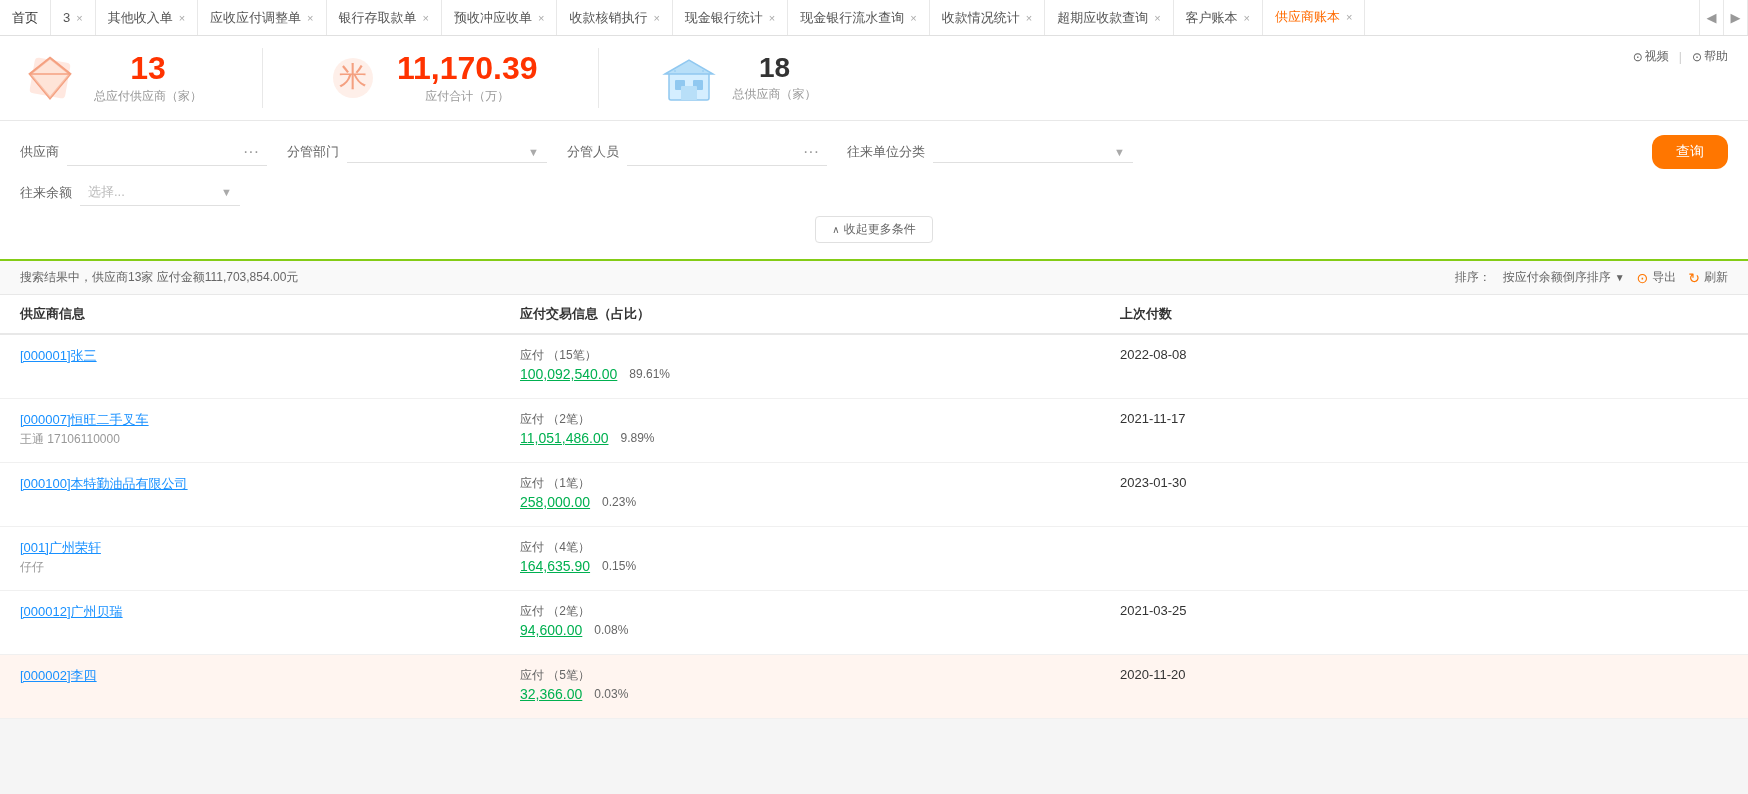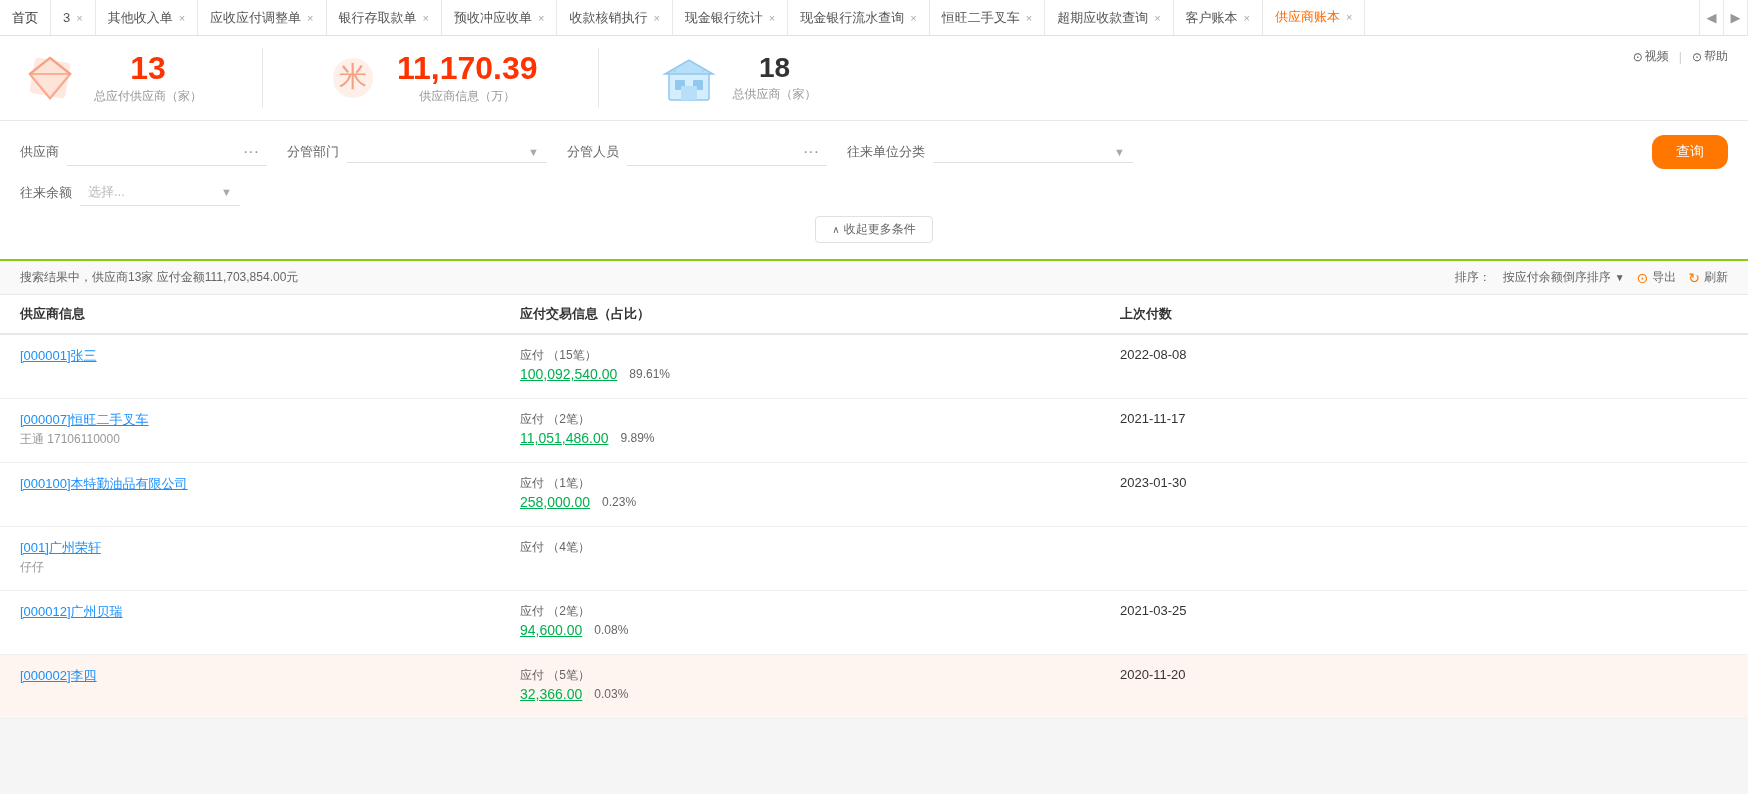--- a/index.html
+++ b/index.html
@@ -130,21 +130,21 @@
   </div>
   <div class="nav-tab">
     <span>现金银行统计</span>
     <span class="close-x">×</span>
   </div>
   <div class="nav-tab">
     <span>现金银行流水查询</span>
     <span class="close-x">×</span>
   </div>
   <div class="nav-tab">
-    <span>恒旺二手叉车</span>
+    <span>收款情况统计</span>
     <span class="close-x">×</span>
   </div>
   <div class="nav-tab">
     <span>超期应收款查询</span>
     <span class="close-x">×</span>
   </div>
   <div class="nav-tab">
     <span>客户账本</span>
     <span class="close-x">×</span>
   </div>
@@ -181,21 +181,21 @@
 
   <div class="stat-item">
     <div class="stat-icon">
       <svg viewBox="0 0 56 56" fill="none" xmlns="http://www.w3.org/2000/svg">
         <ellipse cx="28" cy="28" rx="20" ry="20" fill="#fde8e0" opacity="0.7"></ellipse>
         <text x="28" y="36" text-anchor="middle" font-size="28" fill="#f4a080">米</text>
       </svg>
     </div>
     <div class="stat-text">
       <div class="stat-number">11,170.39</div>
-      <div class="stat-label">供应商信息（万）</div>
+      <div class="stat-label">应付合计（万）</div>
     </div>
   </div>
 
   <div class="stat-divider"></div>
 
   <div class="stat-item">
     <div class="stat-icon">
       <svg viewBox="0 0 56 56" fill="none" xmlns="http://www.w3.org/2000/svg">
         <rect x="8" y="22" width="40" height="28" rx="2" fill="#d4eeff" stroke="#90c8f0" stroke-width="1.5"></rect>
         <rect x="14" y="30" width="10" height="10" rx="1" fill="#90c8f0"></rect>
@@ -357,20 +357,24 @@
         <span class="last-pay-date">2023-01-30</span>
       </div>
     </div>
       <div class="table-row">
       <div>
         <div class="supplier-link">[001]广州荣轩</div>
         <div class="supplier-sub">仔仔</div>
       </div>
       <div>
         <div class="payable-label">应付 （4笔）</div>
+        <div class="payable-row">
+          <span class="payable-amount">164,635.90</span>
+          <span class="payable-pct">0.15%</span>
+        </div>
       </div>
       <div>
         <span class="last-pay-date"></span>
       </div>
     </div>
       <div class="table-row">
       <div>
         <div class="supplier-link">[000012]广州贝瑞</div>
 
       </div>

